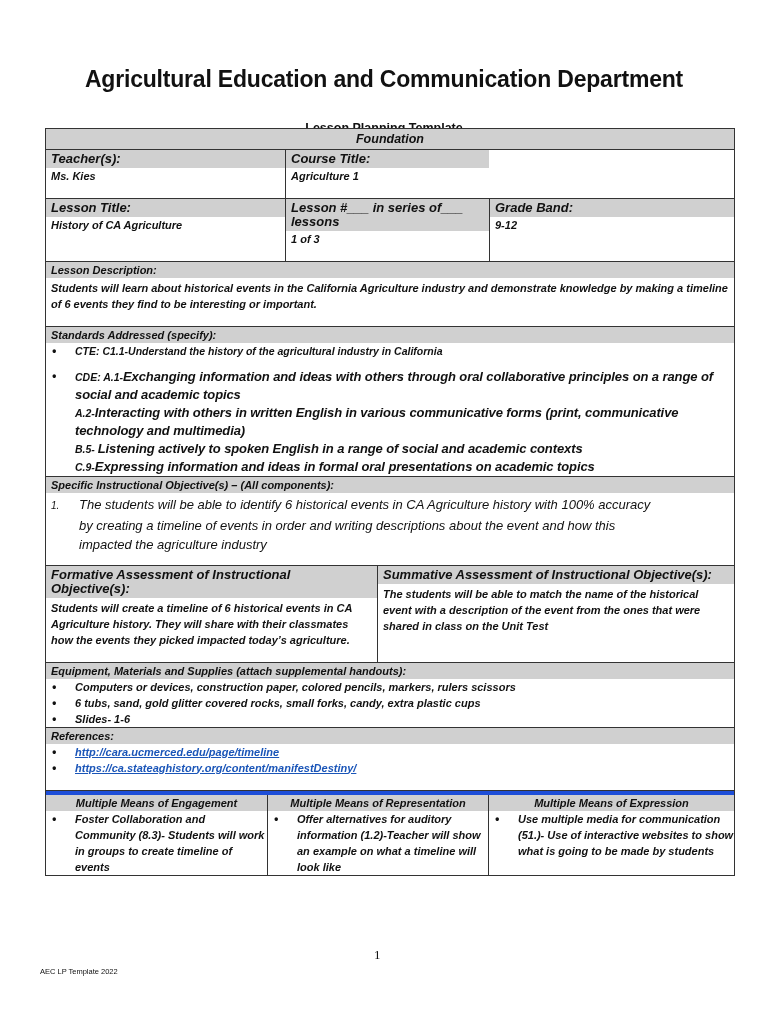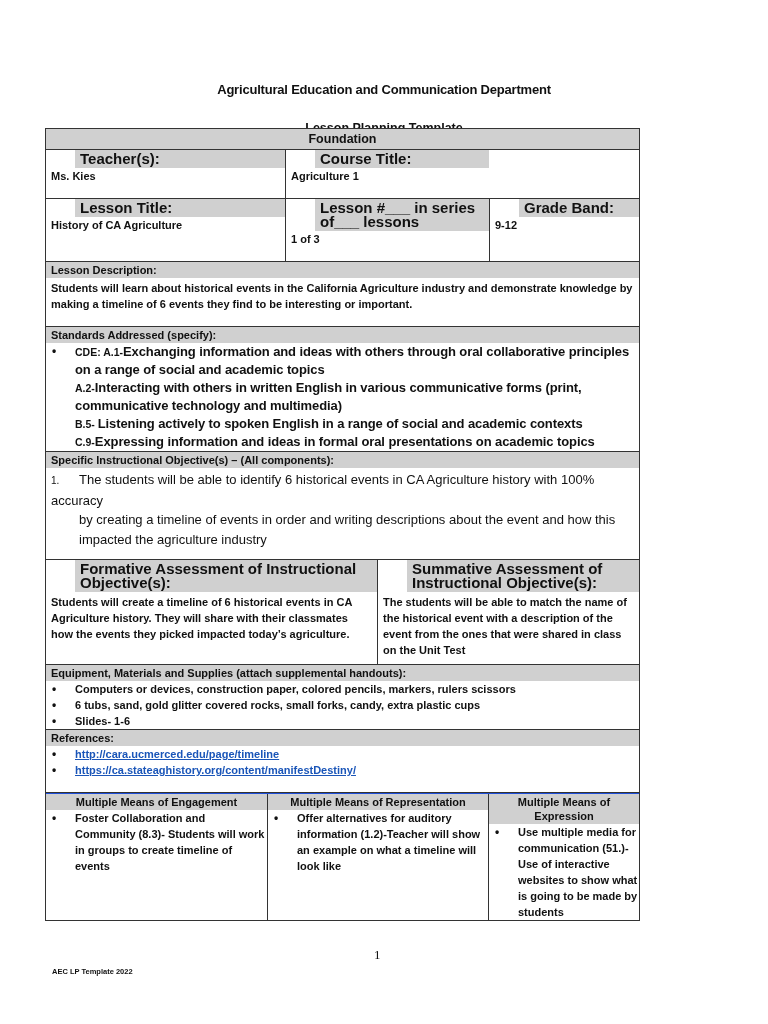--- a/index.html
+++ b/index.html
@@ -1,49 +1,49 @@
 <!DOCTYPE html>
 <html><head>
 <meta charset="utf-8">
 <style>
   html, body { margin: 0; padding: 0; background: #ffffff; }
   body { width: 768px; height: 1024px; position: relative; overflow: hidden;
          font-family: "Liberation Sans", "DejaVu Sans", sans-serif; color: #111; }
   .title { position: absolute; left: 0; width: 768px; top: 66px; text-align: center;
-           font-size: 13px; font-weight: bold; letter-spacing: -0.2px; margin-top: 16px; }
+           font-size: 23px; font-weight: bold; letter-spacing: -0.2px; }
   .subtitle { position: absolute; left: 0; width: 768px; top: 93px; text-align: center;
               font-size: 12.5px; font-weight: bold; margin-top: 28px; }
-  .doc { position: absolute; left: 45px; top: 128px; width: 595px; border: 1.5px solid #333; box-sizing: border-box; }
+  .doc { position: absolute; left: 45px; top: 128px; width: 690px; border: 1.5px solid #333; box-sizing: border-box; font-style: italic; }
   .band { background: #d0d0d0; font-weight: bold; font-size: 11px; padding: 2px 5px; }
   .band.center { text-align: center; }
   .band.big { font-size: 12.5px; padding: 3px 5px; }
   .sec { border-top: 1.5px solid #333; }
   .body { font-size: 11px; font-weight: bold; padding: 2px 5px; line-height: 16px; }
   .row { display: flex; }
   .cell { box-sizing: border-box; }
   .cell + .cell { border-left: 1.5px solid #333; }
-  .lbl { background: #d0d0d0; font-size: 15px; font-weight: bold; padding: 2px 5px; line-height: 14px; margin-left: 29px; }
+  .lbl { background: #d0d0d0; font-size: 13px; font-weight: bold; padding: 2px 5px; line-height: 14px; }
   .val { font-size: 11px; font-weight: bold; padding: 1px 5px; line-height: 14px; height: 28px; }
   ul.bul { list-style: none; margin: 0; padding: 0; }
   ul.bul li { position: relative; padding-left: 29px; }
   ul.bul li::before { content: "\2022"; position: absolute; left: 6px; top: 0; font-size: 12px; }
   .std { padding: 6px 5px 14px 5px; }
   .std li { font-size: 11px; font-weight: bold; line-height: 17px; margin-top: 8px; }
   .std li:first-child { margin-top: 0; }
   .std .small { font-size: 10.5px; font-weight: bold; }
   .std .arial { font-family: "Liberation Sans", sans-serif; font-size: 13px; font-weight: bold; letter-spacing: -0.1px; }
   .obj { font-size: 13px; line-height: 19.5px; padding: 2px 5px 10px 5px; font-weight: normal; }
   .obj .num { display: inline-block; width: 28px; font-size: 10px; }
   .obj .cont { padding-left: 28px; }
   a.link { color: #1a55b8; text-decoration: underline; font-weight: bold; font-size: 11px; }
   .udl-head { background: #d0d0d0; font-weight: bold; font-size: 11px; text-align: center; line-height: 15px; padding: 2px 0; }
   .udl-col-h { background: #d0d0d0; font-weight: bold; font-size: 11px; text-align: center; padding: 1px 0; line-height: 14px; }
   .udl-body { font-size: 11px; font-weight: bold; line-height: 16px; padding: 1px 4px 2px 4px; }
   .footer-page { position: absolute; left: 374px; top: 947px; font-family: "Liberation Serif", serif; font-size: 13px; }
-  .footer-text { position: absolute; left: 52px; top: 967px; font-size: 7.5px; font-weight: bold; }
+  .footer-text { position: absolute; left: 40px; top: 967px; font-size: 7.5px; font-weight: normal; }
 </style>
 </head>
 <body>
 
 <div class="title">Agricultural Education and Communication Department</div>
 <div class="subtitle">Lesson Planning Template</div>
 
 <div class="doc">
 
   <div class="band center big">Foundation</div>
@@ -73,20 +73,21 @@
   </div>
 
   <div class="sec">
     <div class="band">Lesson Description:</div>
     <div class="body" style="padding-bottom:14px">Students will learn about historical events in the California Agriculture industry and demonstrate knowledge by making a timeline of 6 events they find to be interesting or important.</div>
   </div>
 
   <div class="sec">
     <div class="band">Standards Addressed (specify):</div>
     <ul class="bul std">
+      <li><span class="small">CTE:  C1.1-Understand the history of the agricultural industry in California</span></li>
       <li>
         <span class="small">CDE: A.1-</span><span class="arial">Exchanging information and ideas with others through oral collaborative principles on a range of social and academic topics</span><br>
         <span class="small">A.2-</span><span class="arial">Interacting with others in written English in various communicative forms (print, communicative technology and multimedia)</span><br>
         <span class="small">B.5- </span><span class="arial">Listening actively to spoken English in a range of social and academic contexts</span><br>
         <span class="small">C.9-</span><span class="arial">Expressing information and ideas in formal oral presentations on academic topics</span>
       </li>
     </ul>
   </div>
 
   <div class="sec">
@@ -122,21 +123,21 @@
 
   <div class="sec">
     <div class="band">References:</div>
     <ul class="bul body" style="padding-left:0;padding-bottom:14px">
       <li><a class="link">http://cara.ucmerced.edu/page/timeline</a></li>
       <li><a class="link">https://ca.stateaghistory.org/content/manifestDestiny/</a></li>
     </ul>
   </div>
 
   <div class="sec">
-    <div class="row" style="border-top:1px solid #1d4ed8">
+    <div class="row" style="border-top:4px solid #1d4ed8">
       <div class="cell" style="width:221px">
         <div class="udl-col-h">Multiple Means of Engagement</div>
         <ul class="bul udl-body">
             <li>Foster Collaboration and Community (8.3)- Students will work in groups to create timeline of events</li>
           </ul>
       </div>
       <div class="cell" style="width:221px">
         <div class="udl-col-h">Multiple Means of Representation</div>
         <ul class="bul udl-body">
             <li>Offer alternatives for auditory information (1.2)-Teacher will show an example on what a timeline will look like</li>

